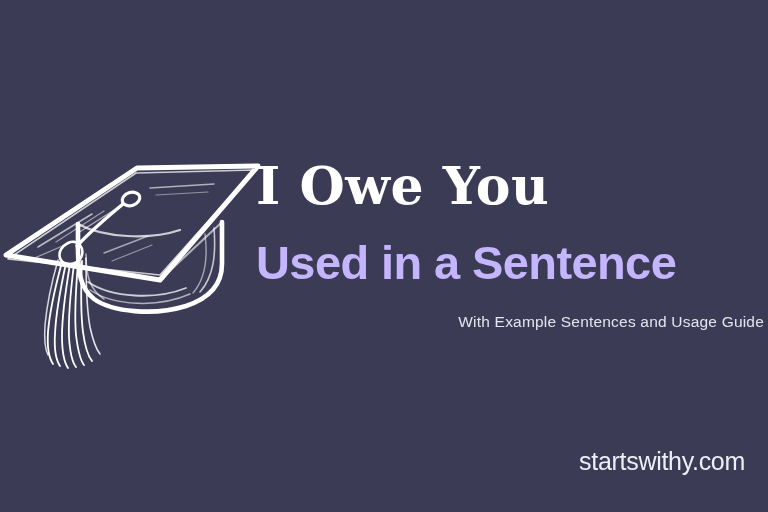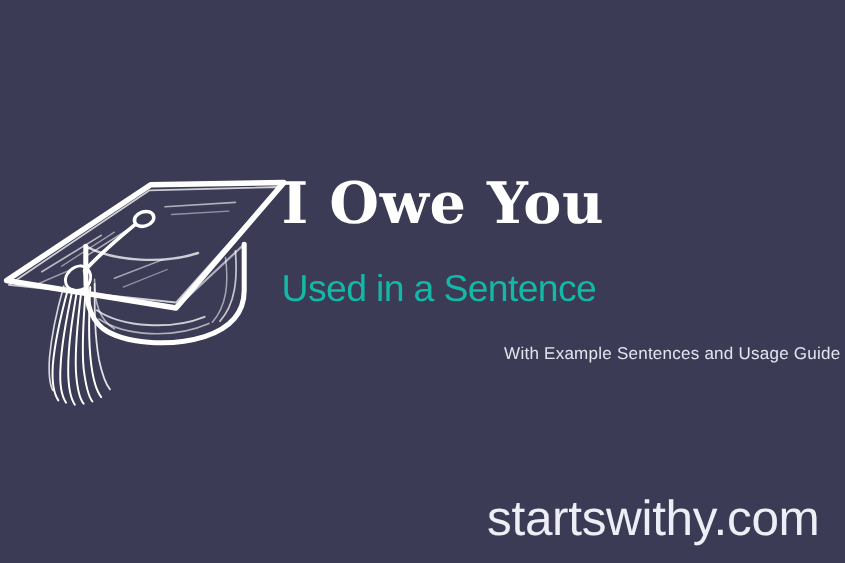--- a/index.html
+++ b/index.html
@@ -50,24 +50,24 @@
     font-size: 52px;
     line-height: 56px;
     color: #ffffff;
     letter-spacing: 0.5px;
     white-space: nowrap;
     margin: 0;
   }
 
   #subheadline {
     font-family: "Liberation Sans", sans-serif;
-    font-weight: 400;
-    font-size: 34px;
+    font-weight: 700;
+    font-size: 47px;
     line-height: 54px;
-    color: #14b8a6;
+    color: #c4b5fd;
     letter-spacing: -0.6px;
     white-space: nowrap;
     margin: 22px 0 0 0;
   }
 
   #tagline {
     font-family: "Liberation Sans", sans-serif;
     font-weight: 500;
     font-size: 15.5px;
     line-height: 20px;
@@ -75,24 +75,24 @@
     letter-spacing: 0.2px;
     white-space: nowrap;
     margin: 22px 0 0 2px;
     text-align: right;
   }
 
   
   #site-brand {
     position: absolute;
     right: 23px;
-    top: 450px;
+    top: 440px;
     font-family: "Liberation Sans", sans-serif;
     font-weight: 500;
-    font-size: 45px;
+    font-size: 25px;
     line-height: 42px;
     color: #eeeef6;
     letter-spacing: -0.3px;
     white-space: nowrap;
   }
 </style>
 </head>
 <body>
 
 <div id="banner">

